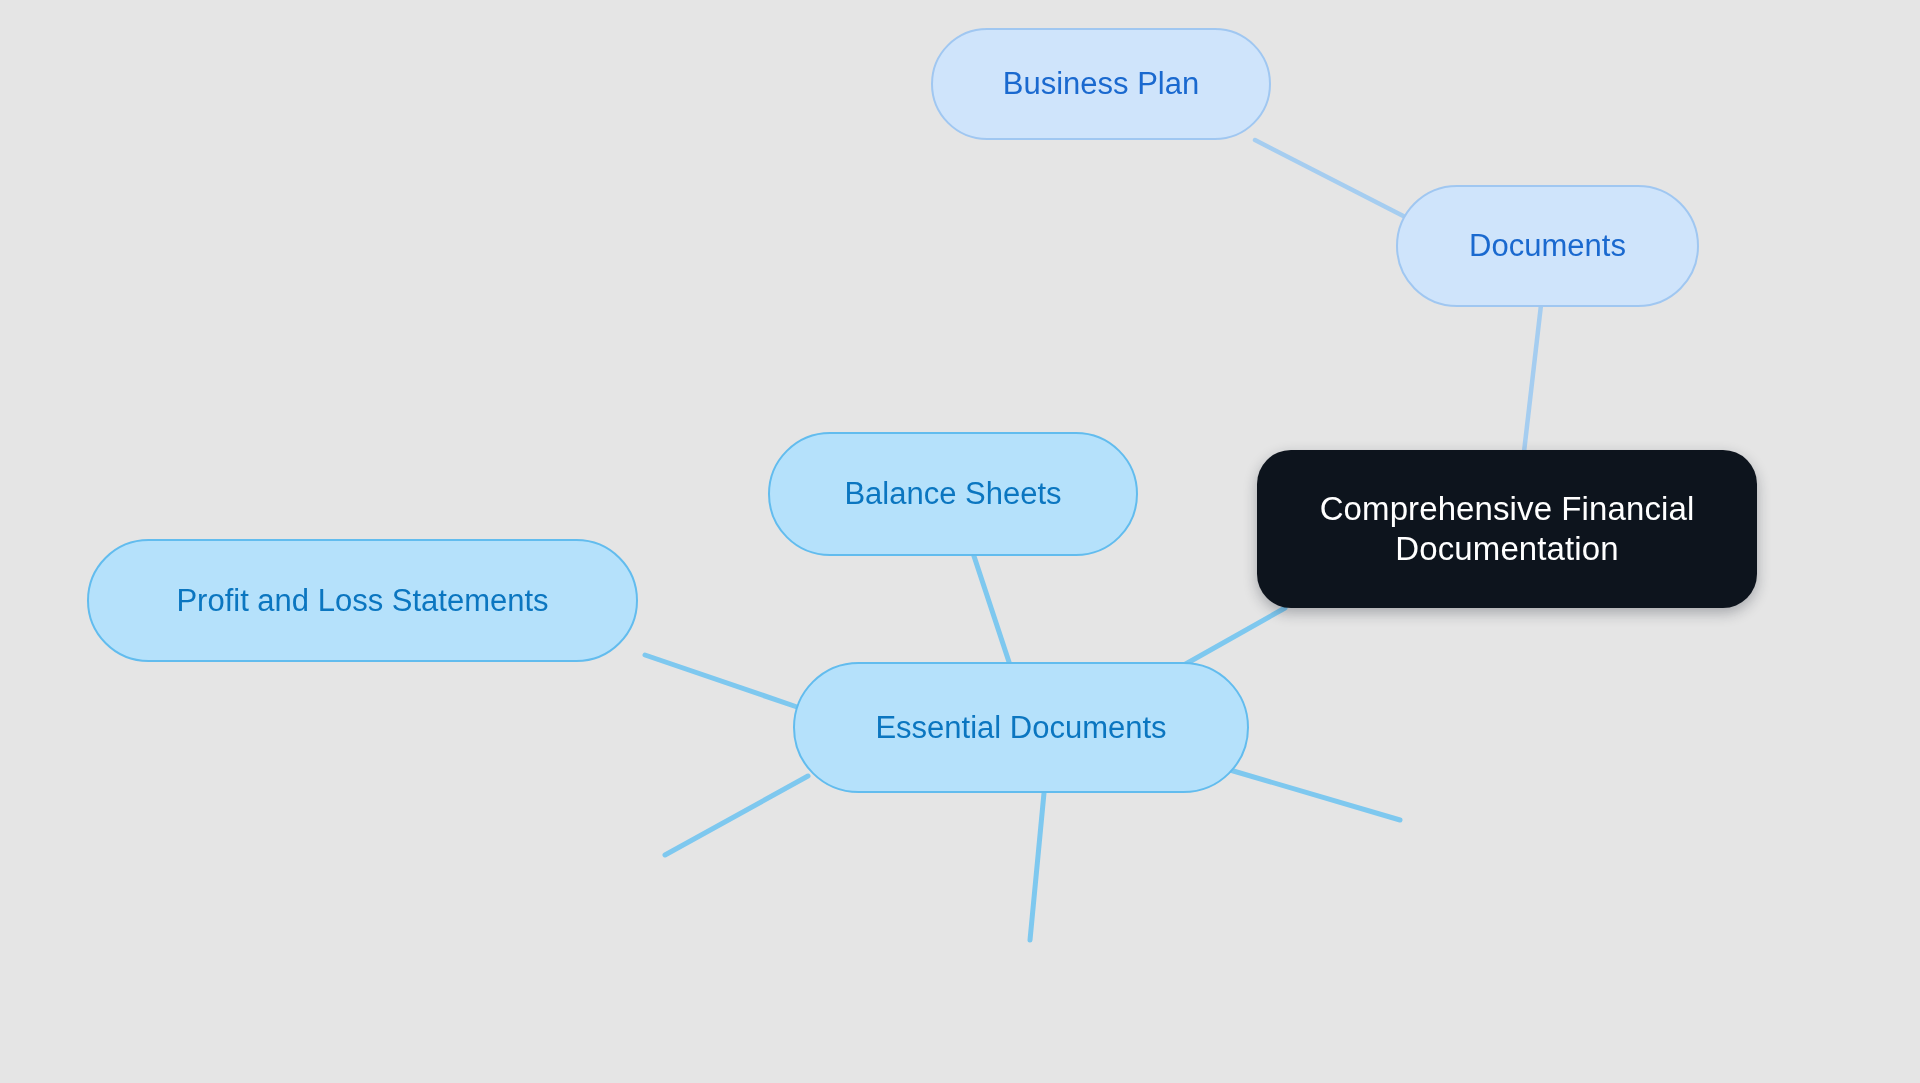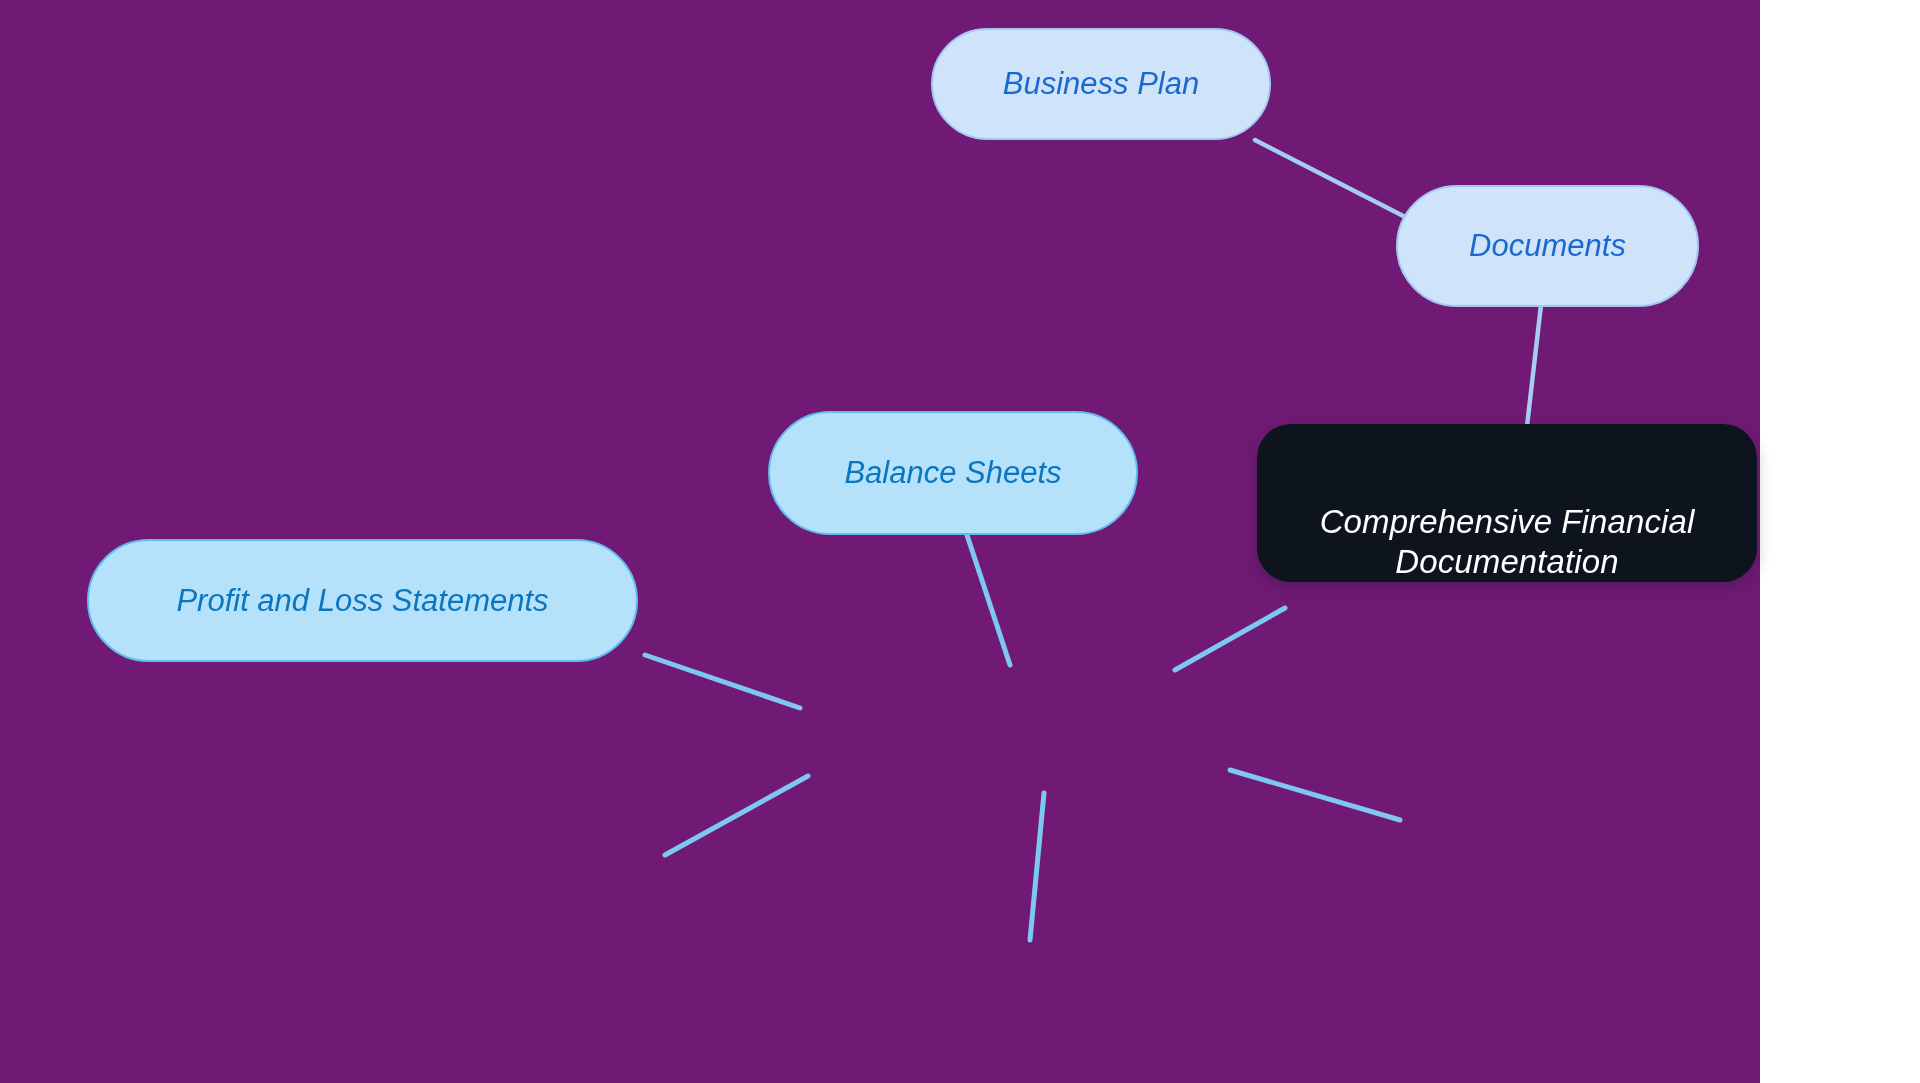--- a/index.html
+++ b/index.html
@@ -8,24 +8,23 @@
     background: #ffffff;
   }
   body {
     width: 1920px;
     height: 1083px;
     font-family: "Liberation Sans", "DejaVu Sans", sans-serif;
     overflow: hidden;
   }
   #mindmap-canvas {
     position: relative;
-    width: 1760px;
+    width: 1920px;
     height: 1083px;
-    background: #701a75;
-    font-style: italic;
+    background: #e5e5e5;
   }
   #edge-layer {
     position: absolute;
     left: 0;
     top: 0;
     width: 1920px;
     height: 1083px;
   }
   .node {
     position: absolute;
@@ -91,30 +90,33 @@
   </svg>
 
   <div class="node node-peri" style="left:931px; top:28px; width:340px; height:112px;">
     <span>Business Plan</span>
   </div>
 
   <div class="node node-peri" style="left:1396px; top:185px; width:303px; height:122px;">
     <span>Documents</span>
   </div>
 
-  <div class="node node-root" style="left:1257px; top:424px; width:500px; height:158px;align-items:flex-end;">
+  <div class="node node-root" style="left:1257px; top:450px; width:500px; height:158px;">
     <span>Comprehensive Financial
 Documentation</span>
   </div>
 
-  <div class="node node-sky" style="left:768px; top:411px; width:370px; height:124px;">
+  <div class="node node-sky" style="left:768px; top:432px; width:370px; height:124px;">
     <span>Balance Sheets</span>
   </div>
 
   <div class="node node-sky" style="left:87px; top:539px; width:551px; height:123px;">
     <span>Profit and Loss Statements</span>
   </div>
 
+  <div class="node node-sky" style="left:793px; top:662px; width:456px; height:131px;">
+    <span>Essential Documents</span>
+  </div>
 
 
 
 
 </div>
 
 </body></html>

